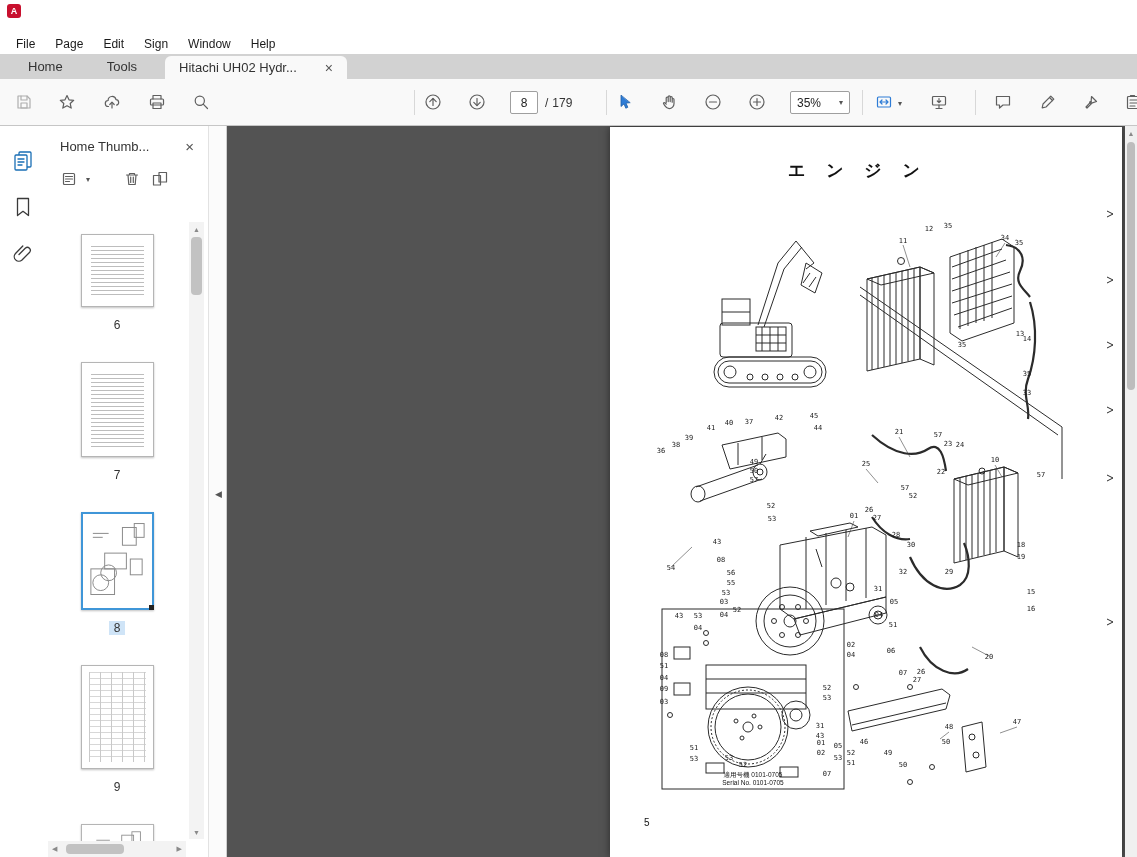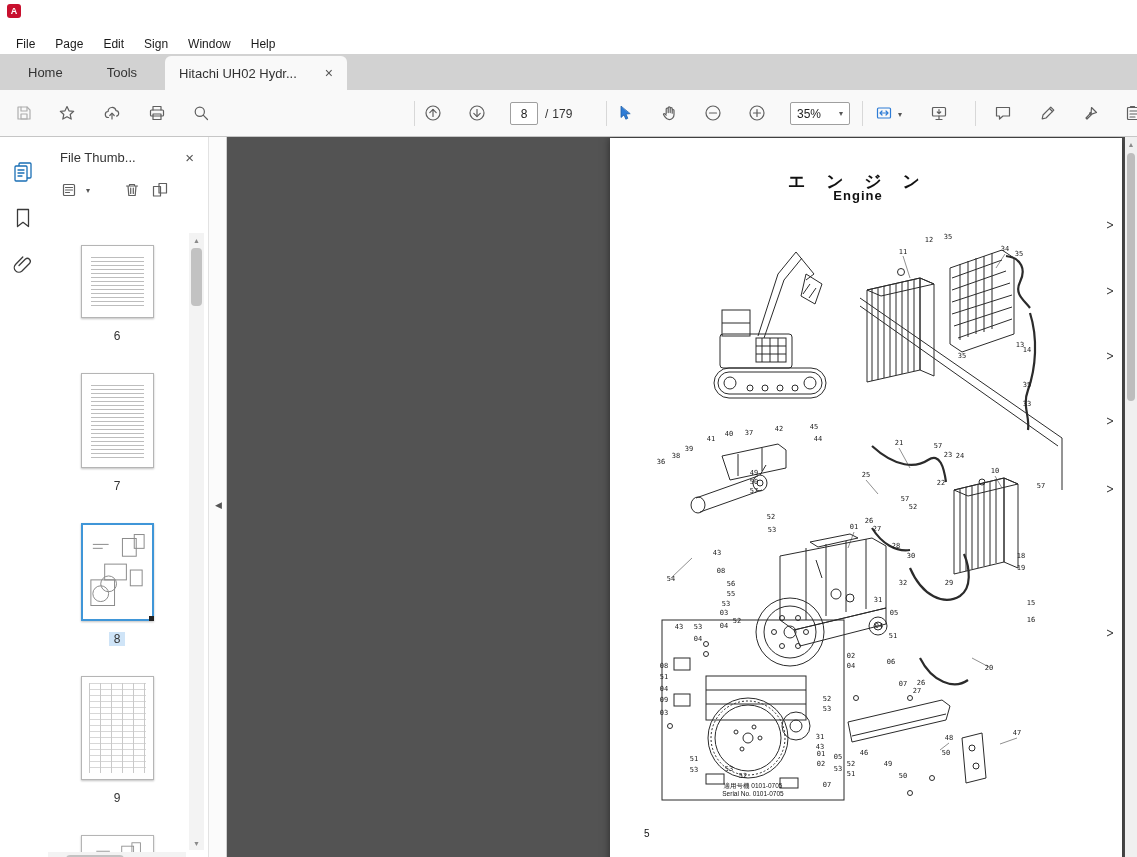--- a/index.html
+++ b/index.html
@@ -12,21 +12,21 @@
     padding-left:7px; font-size:12px; color:#000; }
   .appicon { width:14px; height:14px; background:#c8102e; color:#fff; border-radius:3px;
     font-size:9px; font-weight:bold; display:flex; align-items:center; justify-content:center; }
 
   
   .menubar { height:21px; background:#fff; display:flex; align-items:center; padding-left:6px;
     font-size:12px; color:#1a1a1a;margin-top:11px; }
   .menubar span { padding:0 10px; cursor:default; }
 
   
-  .tabbar { height:36px; background:#d2d2d2; display:flex; align-items:stretch; padding-left:6px; }
+  .tabbar { height:25px; background:#d2d2d2; display:flex; align-items:stretch; padding-left:6px; }
   .tab { display:flex; align-items:center; padding:0 22px; font-size:13px; color:#333; }
   .doc-tab { margin-left:6px; margin-top:2px; background:#f9f9f9; border-radius:6px 6px 0 0;
     display:flex; align-items:center; gap:16px; padding:0 14px; font-size:13px; color:#333;
     width:182px; justify-content:space-between; }
   .doc-tab .close { font-size:14px; color:#555; }
 
   
   .toolbar { position:relative; height:47px; background:#f9f9f9; border-bottom:1px solid #c6c6c6; }
   .tbtn { position:absolute; top:50%; transform:translate(-50%,-50%); width:30px; height:30px;
     display:flex; align-items:center; justify-content:center; }
@@ -274,21 +274,21 @@
       </div>
       <div class="strip-icon" style="top:116px">
         <svg style="stroke:#3a3a3a">
             <path d="M7 12.5L13.5 6a3 3 0 0 1 4.2 4.2L10 18a4.6 4.6 0 0 1-6.5-6.5L10.8 4"></path>
           </svg>
       </div>
     </div>
 
     <div class="sidebar">
       <div class="sb-header">
-        <span>File Thumb...</span>
+        <span>Home Thumb...</span>
         <span class="close">×</span>
       </div>
       <div class="sb-tools">
         <div class="sb-tool" style="left:12px">
           <svg>
               <rect x="1.5" y="2.5" width="11" height="11" rx="1"></rect>
               <path d="M3.5 5.5h7M3.5 8h7M3.5 10.5h4"></path>
             </svg>
         </div>
         <span class="caret" style="position:absolute;left:40px;top:16px">▾</span>
@@ -648,21 +648,20 @@
               <text x="217" y="649">07</text>
               <text x="254" y="617">46</text>
               <text x="278" y="628">49</text>
               <text x="293" y="640">50</text>
               <text x="339" y="602">48</text>
               <text x="407" y="597">47</text>
               <text x="336" y="617">50</text>
             </g>
         </svg>
         <div class="page-title-jp">エ ン ジ ン</div>
-        <div class="page-title-en">Engine</div>
         <div class="serial-text">
           <div>適用号機 0101-0705</div>
           <div>Serial No. 0101-0705</div>
         </div>
         <div class="page-num">5</div>
       </div>
     </div>
 
     <div class="main-vscroll">
       <div class="arr">▲</div>

